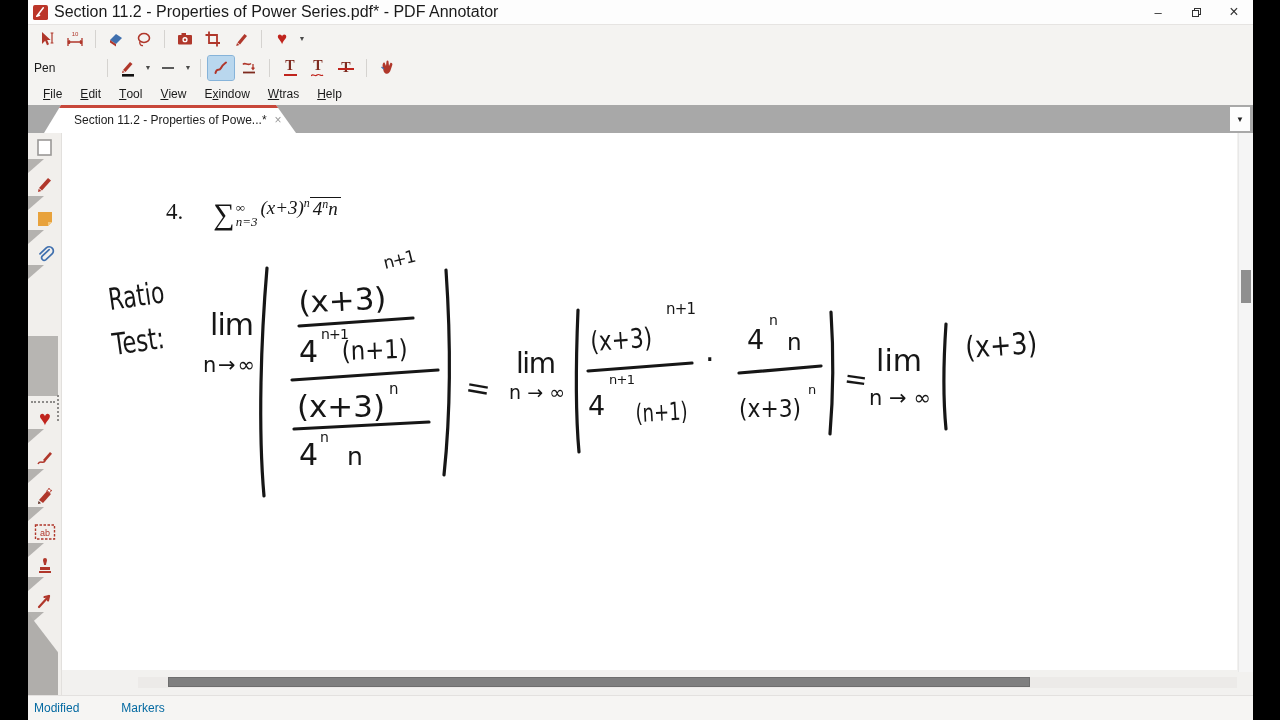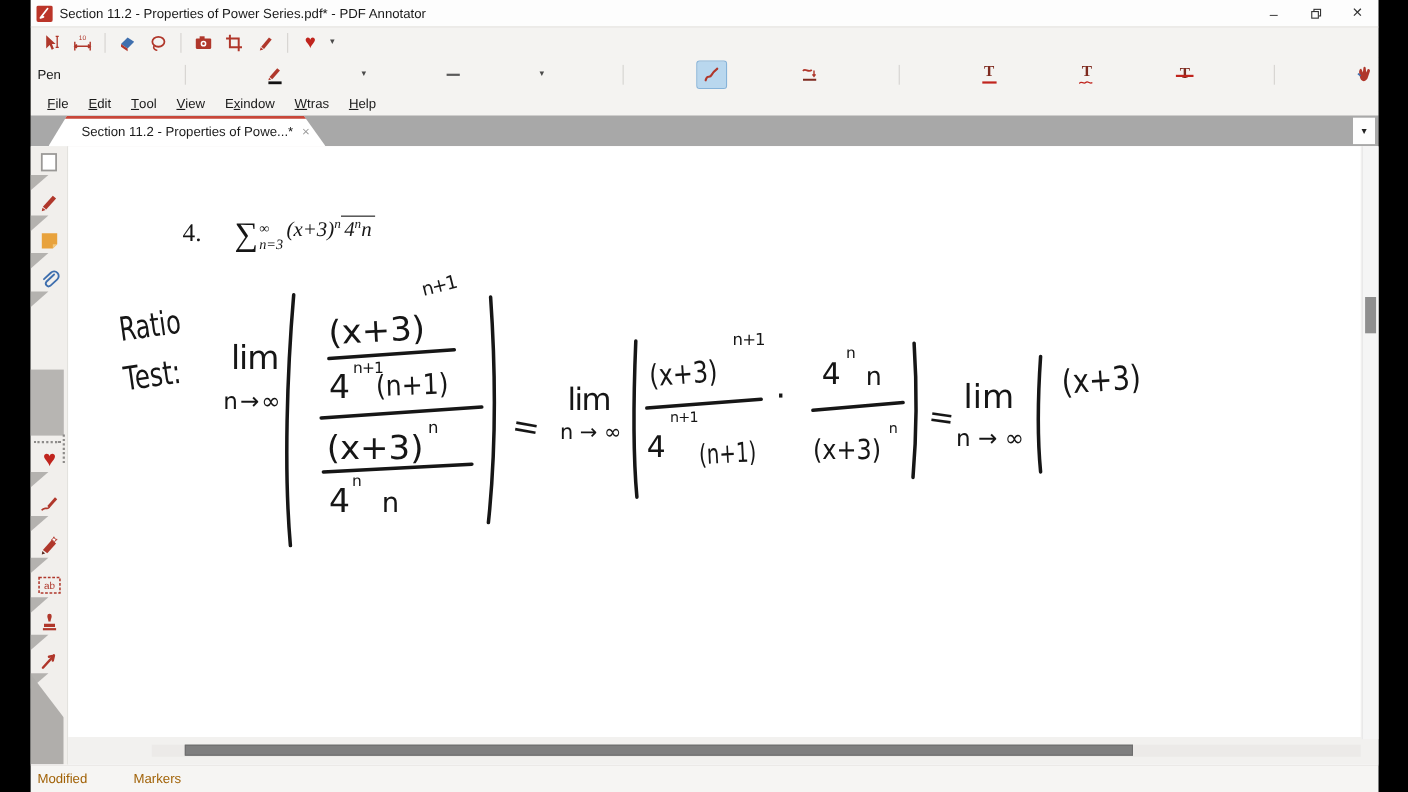--- a/index.html
+++ b/index.html
@@ -3,31 +3,31 @@
 <meta charset="utf-8">
 <style>
   * { margin:0; padding:0; box-sizing:border-box; }
   html,body { width:1280px; height:720px; overflow:hidden; background:#000; font-family:"Liberation Sans", sans-serif; }
   .screen { position:relative; width:1280px; height:720px; background:#000; }
   .window { position:absolute; left:28px; top:0; width:1225px; height:720px; background:#f4f3f1; display:flex; flex-direction:column; }
 
   
   .titlebar { height:24px; background:#fdfdfd; display:flex; align-items:center; padding-left:5px; flex:0 0 auto; }
   .app-logo { width:15px; height:15px; margin-right:6px; flex:0 0 auto; }
-  .title-text { font-size:12px; color:#1a1a1a; white-space:nowrap; }
+  .title-text { font-size:16px; color:#1a1a1a; white-space:nowrap; }
   .win-controls { margin-left:auto; display:flex; height:100%; }
   .win-btn { width:38px; height:100%; display:flex; align-items:center; justify-content:center; font-size:13px; color:#333; cursor:default; }
   .restore-glyph { position:relative; width:9px; height:9px; }
   .restore-glyph .b1 { position:absolute; left:2px; top:0; width:7px; height:7px; border:1px solid #333; background:transparent; }
   .restore-glyph .b2 { position:absolute; left:0; top:2px; width:7px; height:7px; border:1px solid #333; background:#fdfdfd; }
 
   
   .tbar { display:flex; align-items:center; padding-left:6px; gap:2px; flex:0 0 auto; background:#f4f3f1; }
   .tbar1 { height:28px; border-top:1px solid #e6e4e2; }
-  .tbar2 { height:31px;justify-content:space-between; }
+  .tbar2 { height:31px; }
   .tool-btn { width:26px; height:24px; display:flex; align-items:center; justify-content:center; border-radius:2px; }
   .tool-btn.selected { background:#b9d7ee; outline:1px solid #86b3d9; }
   .tb-sep { width:1px; height:18px; background:#d5d3d0; margin:0 5px; }
   .caret { font-size:7px; color:#4a4a4a; width:10px; text-align:center; }
   .heart-glyph { font-size:17px; color:#c0241d; line-height:1; }
   .pen-label { font-size:12px; color:#1a1a1a; width:66px; }
   .width-line { width:12px; height:2px; background:#5a5a5a; }
   .t-glyph { font-family:"Liberation Serif", serif; font-weight:bold; font-size:14px; color:#7e2a1f; line-height:1; }
   .t-wrap { display:flex; flex-direction:column; align-items:center; }
   .t-underline { width:13px; height:2px; background:#c0241d; margin-top:1px; }
@@ -78,21 +78,21 @@
   .tfrac .den { border-top:1.6px solid #161616; padding:0 3px;font-family:Liberation Serif, serif; }
   .tfrac sup, .series sup { font-size:12px; }
 
   
   .ink { position:absolute; left:0; top:0; }
   .ink text { font-family:"DejaVu Sans", sans-serif; fill:#161616; }
   .ink path { stroke:#161616; stroke-width:3.2; fill:none; stroke-linecap:round; }
 
   
   .statusbar { height:25px; background:#f6f5f3; border-top:1px solid #e3e1df; display:flex; align-items:center; padding-left:6px; flex:0 0 auto; }
-  .status-cell { font-size:12px; color:#a16207; margin-right:42px; }
+  .status-cell { font-size:12px; color:#0369a1; margin-right:42px; }
   svg.icon { display:block; }
 </style>
 </head>
 <body>
 
 <div class="screen">
   <div class="window">
 
     <div class="titlebar">
       <svg class="app-logo icon" viewBox="0 0 16 16">

